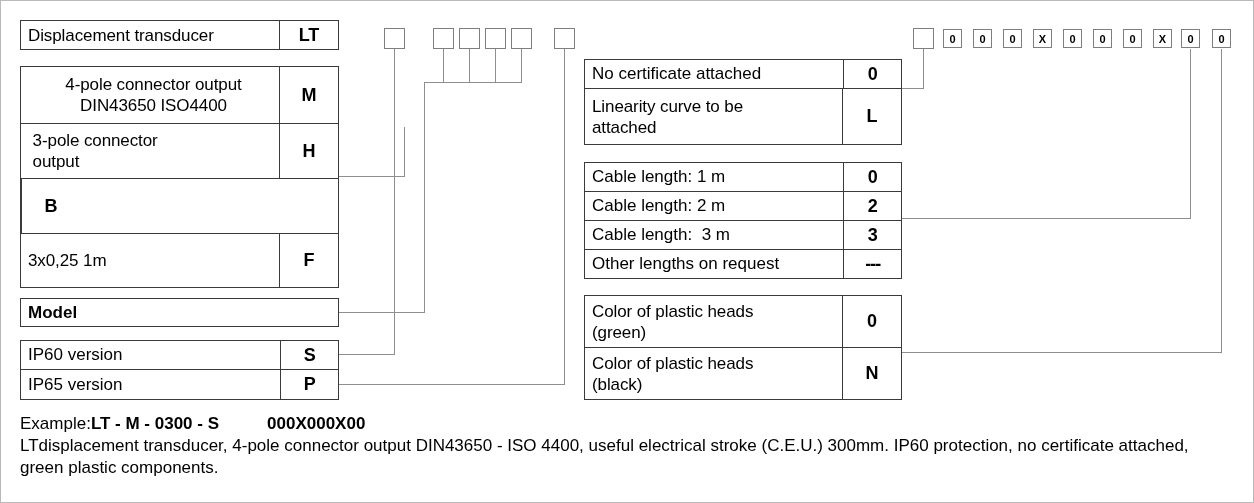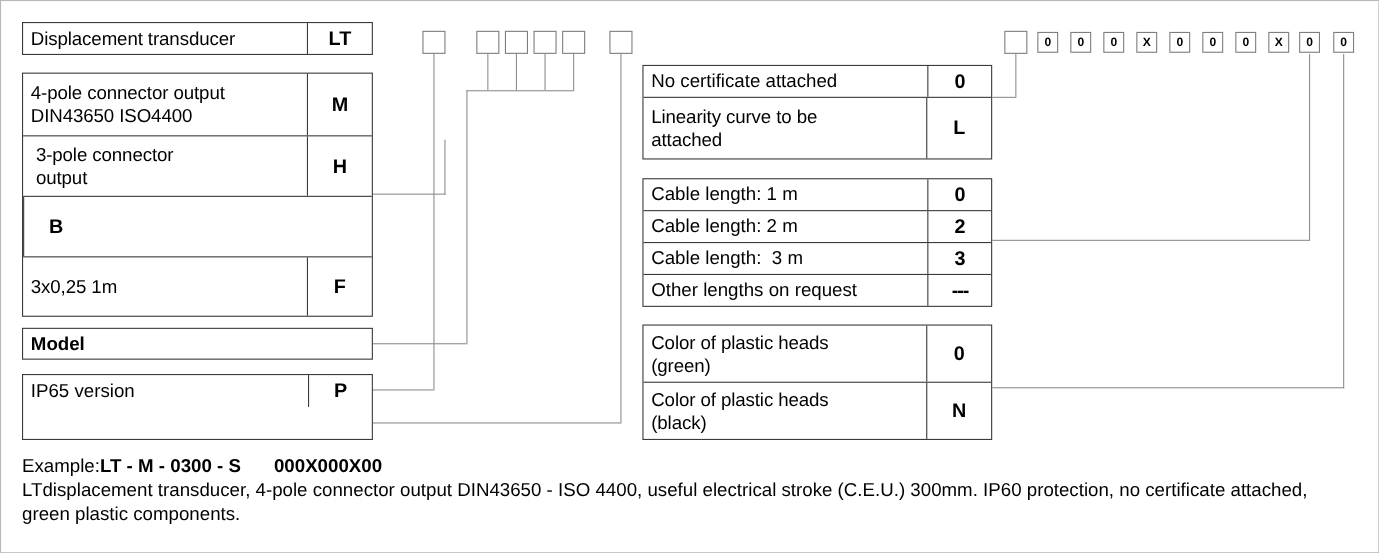--- a/index.html
+++ b/index.html
@@ -65,21 +65,21 @@
   <div class="ln lnv" style="left:1220px;top:48px;height:304px;"></div>
 
   <div class="tbl" id="title-table" style="left:19px;top:19px;width:319px;height:30px;">
     <div class="row" style="height:28px;">
       <div class="desc bold" style="width:258px;font-size:17px;font-weight:normal;">Displacement transducer</div>
       <div class="code" style="width:59px;">LT</div>
     </div>
   </div>
 
   <div class="tbl" id="connector-table" style="left:19px;top:65px;width:319px;height:222px;">
-    <div class="row" style="height:57px;">
+    <div class="row" style="height:57px;text-align:center;">
       <div class="desc" style="width:258px;">
         <span>4-pole connector output</span>
         <span>DIN43650 ISO4400</span>
       </div>
       <div class="code" style="width:59px;">M</div>
     </div>
     <div class="row" style="height:55px;">
       <div class="desc" style="width:258px;">
         <span style="white-space:pre;"> 3-pole connector</span>
         <span style="white-space:pre;"> output</span>
@@ -97,20 +97,24 @@
     </div>
   </div>
 
   <div class="tbl" id="model-table" style="left:19px;top:297px;width:319px;height:29px;">
     <div class="row" style="height:27px;">
       <div class="single bold" style="width:317px;">Model</div>
     </div>
   </div>
 
   <div class="tbl" id="protection-table" style="left:19px;top:339px;width:319px;height:60px;">
+    <div class="row" style="height:29px;">
+      <div class="single" style="width:258px;">IP60 version</div>
+      <div class="code" style="width:59px;">S</div>
+    </div>
     <div class="row" style="height:29px;">
       <div class="single" style="width:258px;">IP65 version</div>
       <div class="code" style="width:59px;">P</div>
     </div>
   </div>
 
   <div class="tbl" id="certificate-table" style="left:583px;top:58px;width:318px;height:86px;">
     <div class="row" style="height:29px;">
       <div class="single" style="width:257px;">No certificate attached</div>
       <div class="code" style="width:59px;">0</div>
@@ -173,17 +177,17 @@
   <div class="cbox" style="left:1002px;top:28px;width:19px;height:19px;">0</div>
   <div class="cbox" style="left:1032px;top:28px;width:19px;height:19px;">X</div>
   <div class="cbox" style="left:1062px;top:28px;width:19px;height:19px;">0</div>
   <div class="cbox" style="left:1092px;top:28px;width:19px;height:19px;">0</div>
   <div class="cbox" style="left:1122px;top:28px;width:19px;height:19px;">0</div>
   <div class="cbox" style="left:1152px;top:28px;width:19px;height:19px;">X</div>
   <div class="cbox" style="left:1180px;top:28px;width:19px;height:19px;">0</div>
   <div class="cbox" style="left:1211px;top:28px;width:19px;height:19px;">0</div>
 
   <div id="example">
-    <div id="ex-line1"><span>Example:</span><span class="bold">LT - M - 0300 - S</span><span class="bold" style="margin-left:30px;">000X000X00</span></div>
+    <div id="ex-line1"><span>Example:</span><span class="bold">LT - M - 0300 - S</span><span class="bold" style="margin-left:48px;">000X000X00</span></div>
     <div id="ex-body">LTdisplacement transducer, 4-pole connector output DIN43650 - ISO 4400, useful electrical stroke (C.E.U.) 300mm. IP60 protection, no certificate attached, green plastic components.</div>
   </div>
 
 </div>
 
 </body></html>

